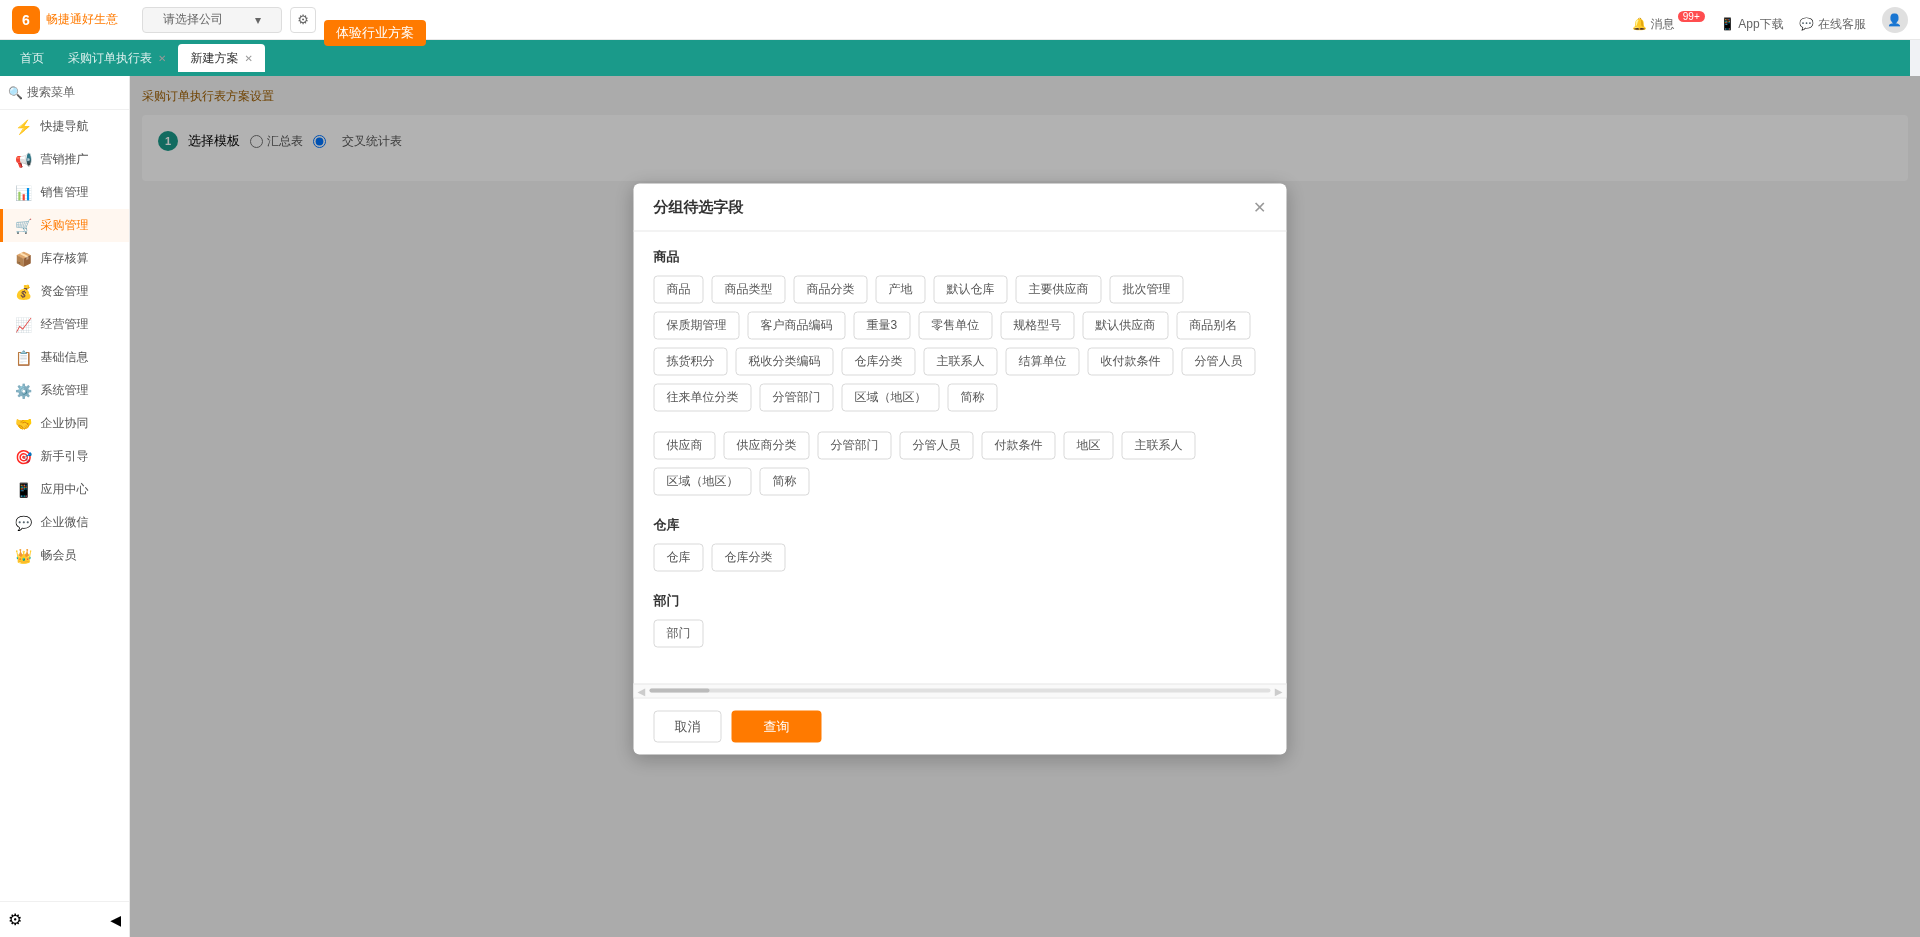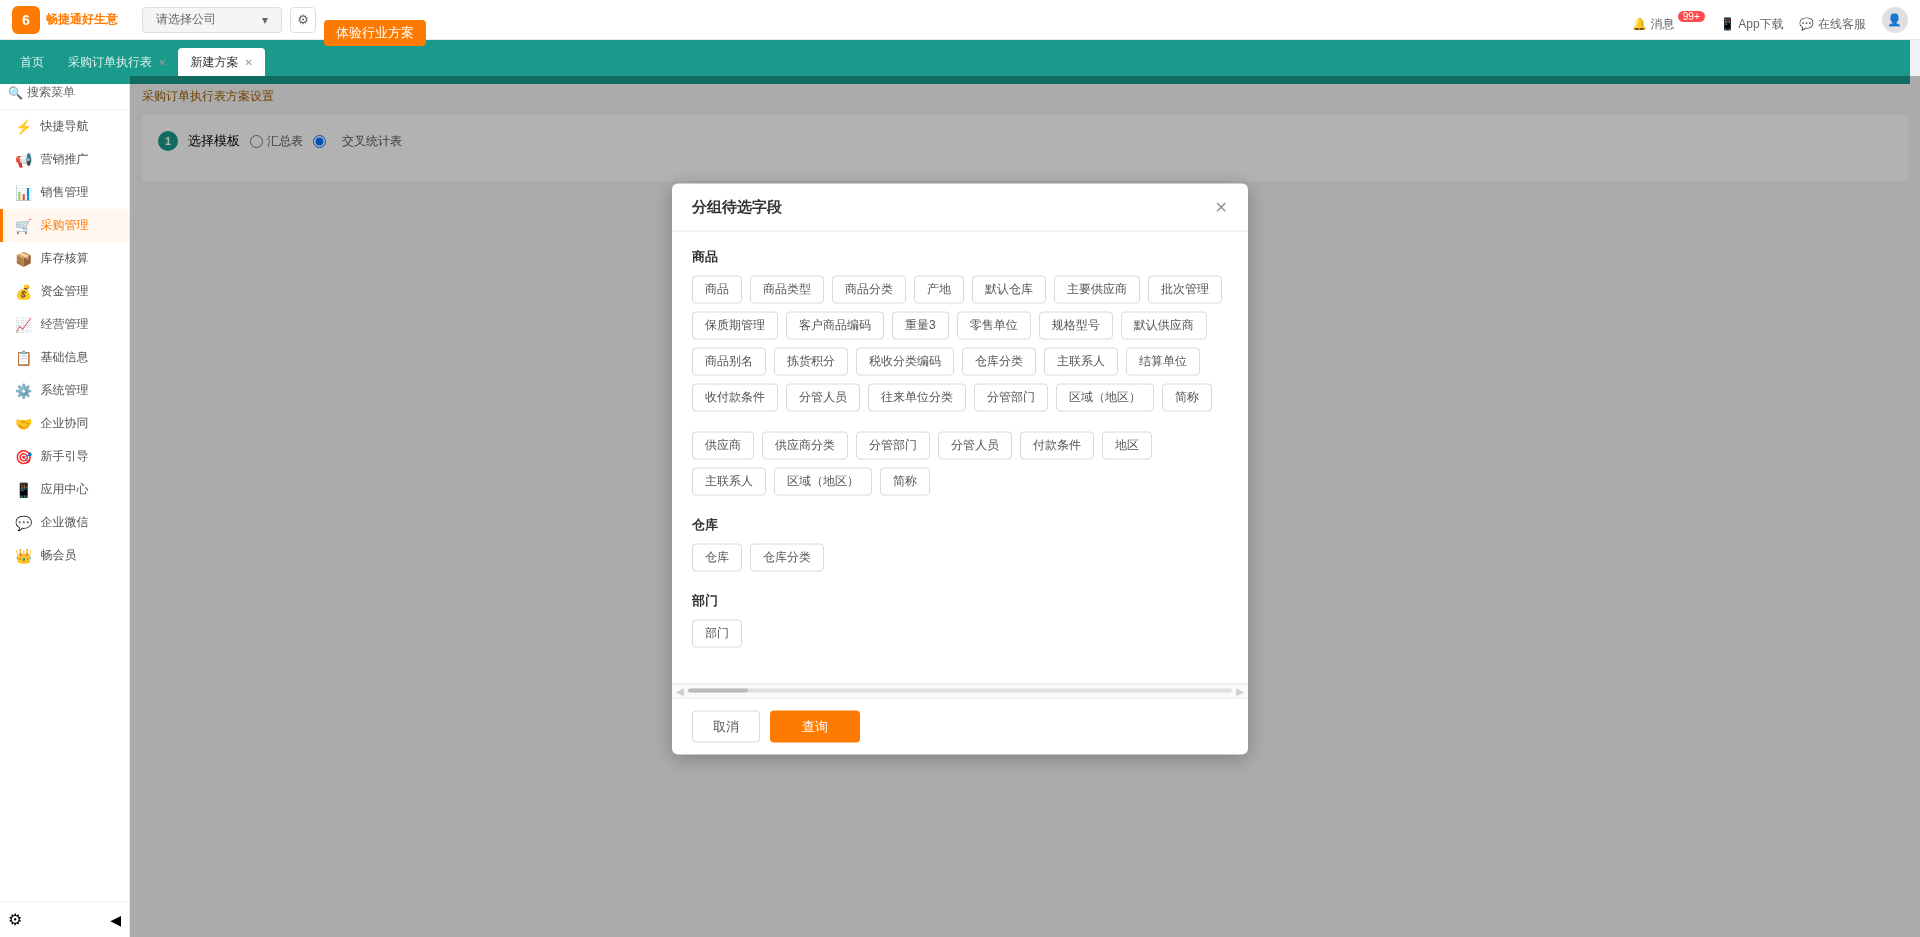--- a/index.html
+++ b/index.html
@@ -23,33 +23,33 @@
       align-items: center;
       gap: 6px;
     }
     .logo-icon {
       width: 28px; height: 28px;
       background: #ff7a00;
       border-radius: 6px;
       display: flex; align-items: center; justify-content: center;
       color: #fff; font-weight: bold; font-size: 14px;
     }
-    .logo-text { color: #ff7a00; font-size: 12px; font-weight: bold; }
+    .logo-text { color: #ff7a00; font-size: 12px; font-weight: normal; }
     .top-center {
       flex: 1;
       display: flex;
       align-items: center;
       gap: 8px;
     }
     .company-select {
       height: 26px;
       background: #f5f5f5;
       border: 1px solid #ddd;
       border-radius: 4px;
-      padding: 0 13px;
+      padding: 0 20px;
       font-size: 12px;
       color: #666;
       display: flex; align-items: center; gap: 4px;
       width: 140px;
     }
     .gear-btn {
       width: 26px; height: 26px;
       border: 1px solid #ddd;
       border-radius: 4px;
       background: #fff;
@@ -79,21 +79,21 @@
       color: #fff;
       border-radius: 10px;
       padding: 0 5px;
       font-size: 10px;
       position: relative;
       top: -8px;
     }
 
     
     .tab-bar {
-      height: 44px;
+      height: 36px;
       background: #1a9a8a;
       display: flex;
       align-items: center;
       padding: 0 8px;
       position: fixed;
       top: 40px; left: 0; right: 10px;
       z-index: 99;
     }
     .tab-item {
       height: 28px;
@@ -168,21 +168,21 @@
       background: rgba(0,0,0,0.3);
       z-index: 200;
     }
 
     
     .modal {
       position: fixed;
       top: 50%;
       left: 50%;
       transform: translate(-50%, -50%);
-      width: 576px;
+      width: 653px;
       max-height: 580px;
       background: #fff;
       border-radius: 6px;
       z-index: 300;
       display: flex;
       flex-direction: column;
       box-shadow: 0 4px 20px rgba(0,0,0,0.25);
     }
     .modal-header {
       display: flex;

